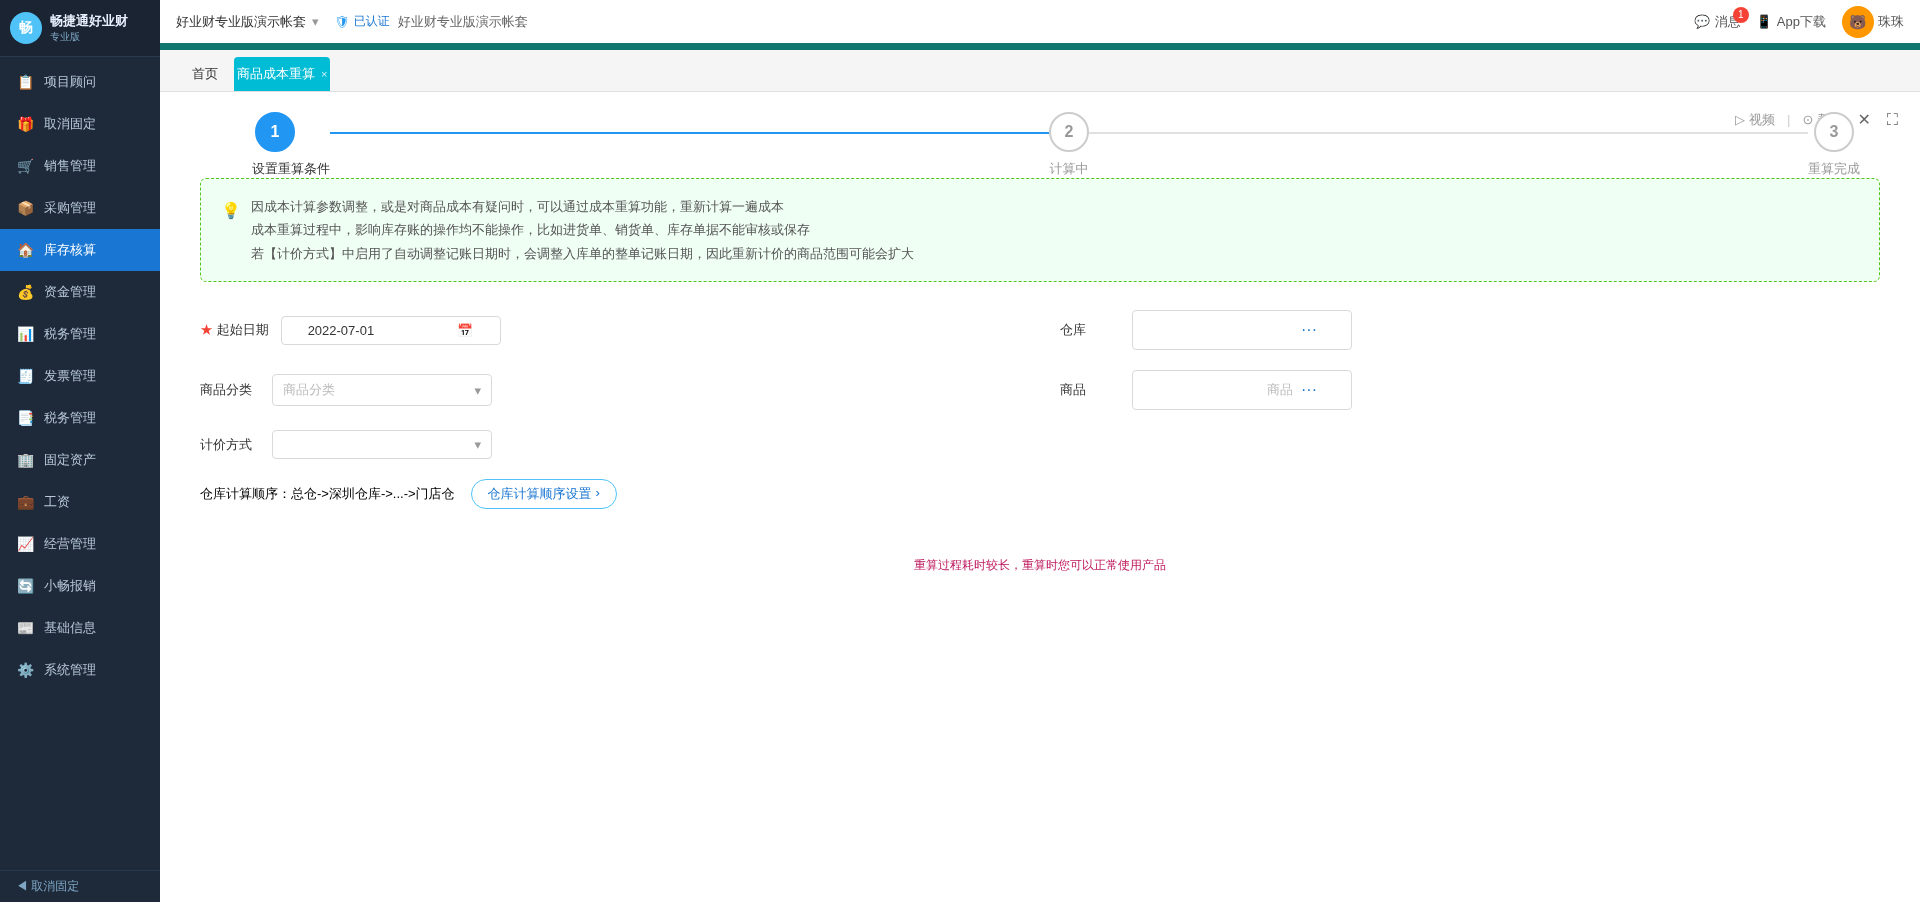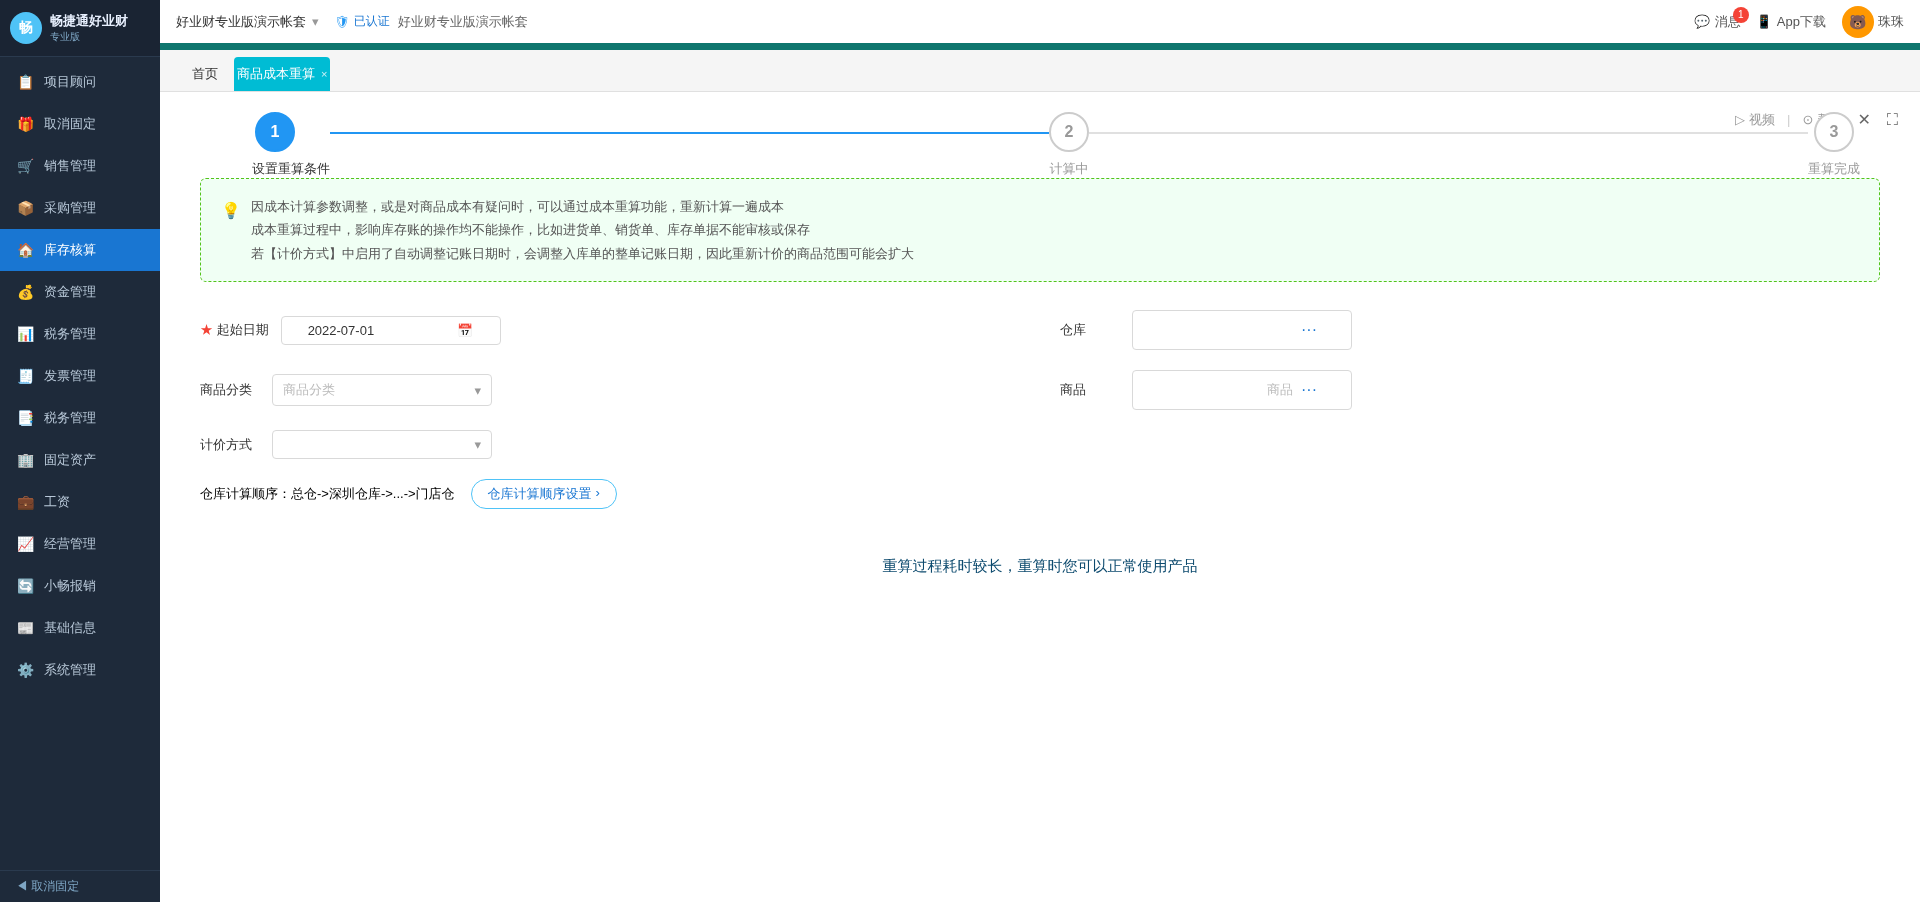--- a/index.html
+++ b/index.html
@@ -351,22 +351,22 @@
       background: #4fc3f7;
       color: white;
       border: none;
       border-radius: 4px;
       padding: 12px 80px;
       font-size: 16px;
       cursor: pointer;
       margin-bottom: 12px;
     }
     .recalc-note {
-      color: #0c4a6e;
-      font-size: 15px;
+      color: #be185d;
+      font-size: 12px;
       text-align: right;
     }
 
     
     .content-top-actions {
       position: absolute;
       top: 16px;
       right: 20px;
       display: flex;
       align-items: center;

